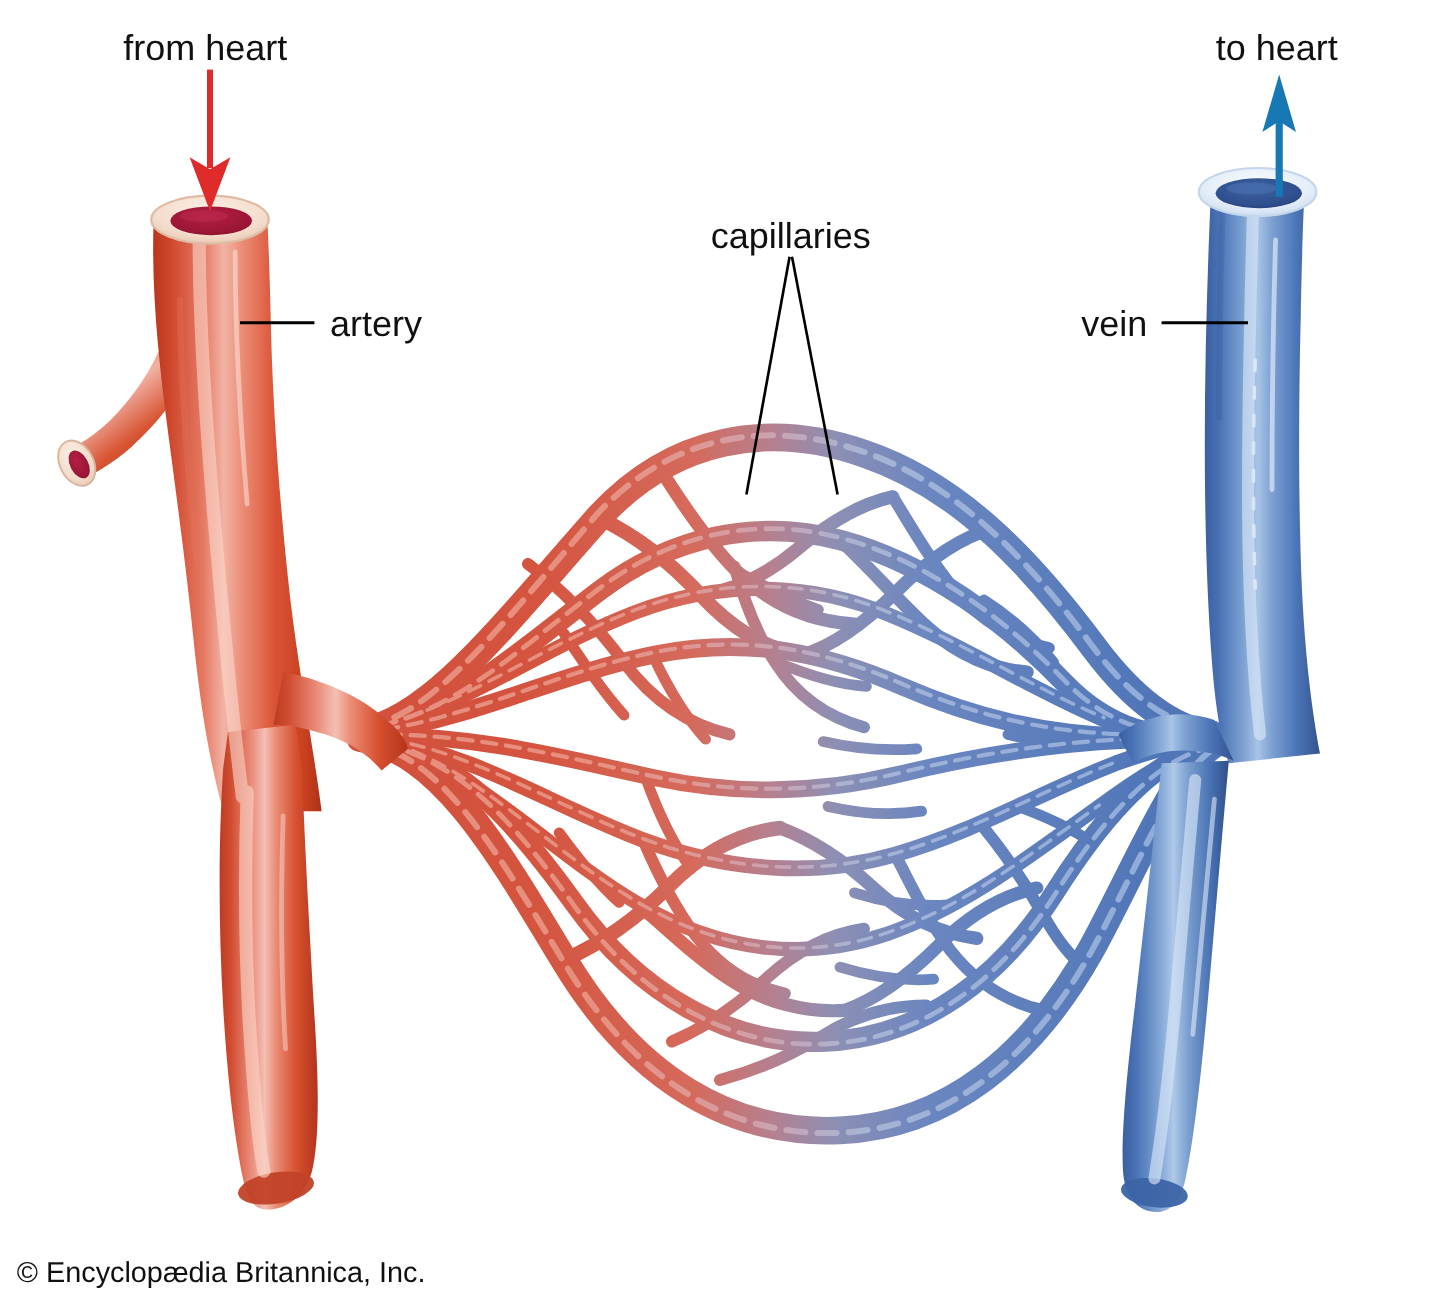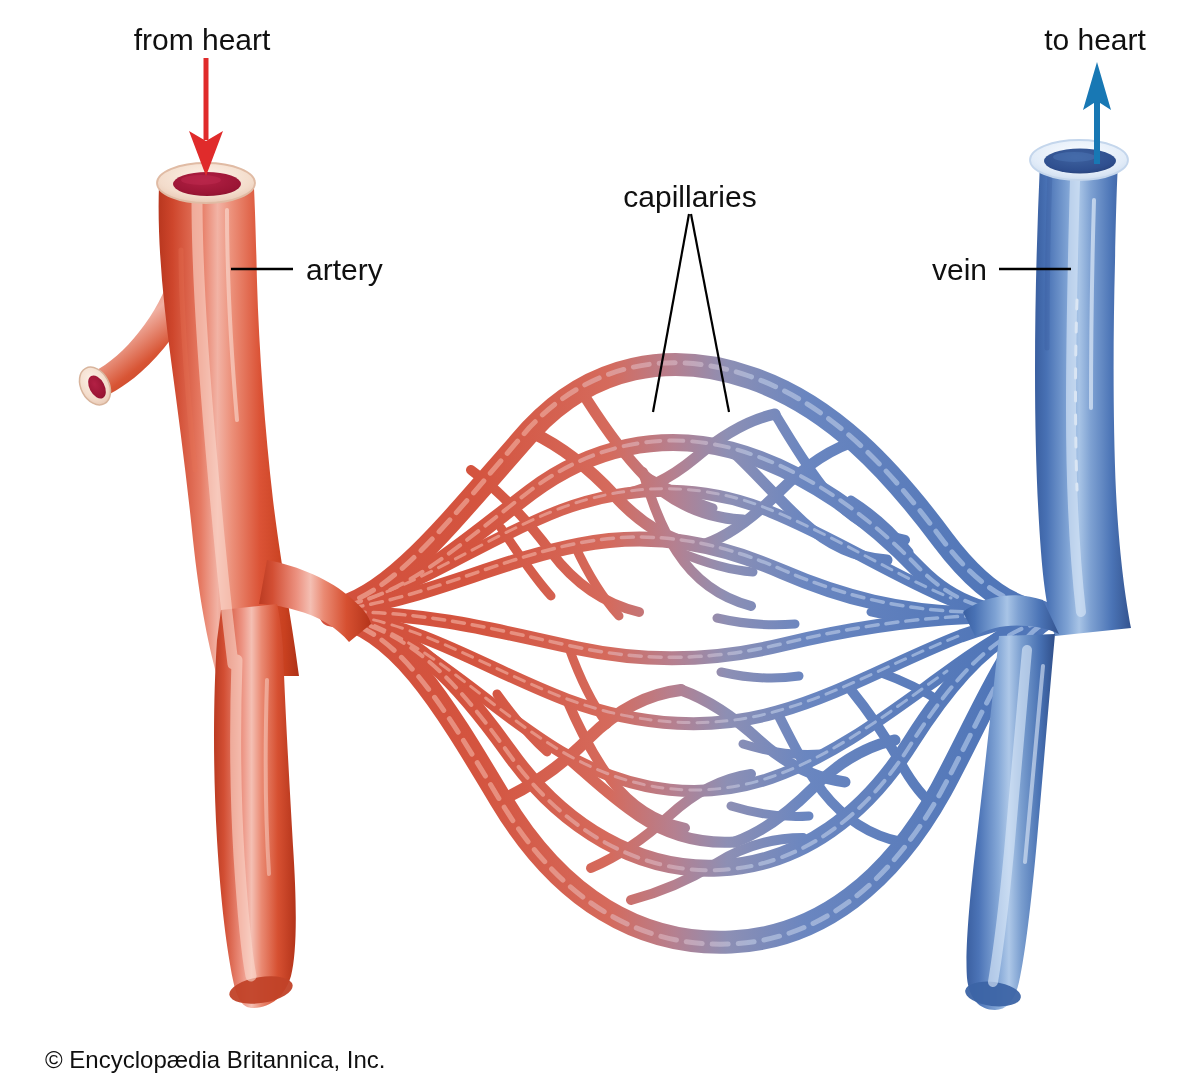--- a/index.html
+++ b/index.html
@@ -13,21 +13,20 @@
     font-family: "Liberation Sans", sans-serif;
     overflow: hidden;
     position: relative;
   }
   #diagram-root {
     position: absolute;
     left: 0;
     top: 0;
     width: 1000px;
     height: 1084px;
-    padding-left: 31px;
   }
   svg.canvas {
     display: block;
     width: 1200px;
     height: 1084px;
   }
   .label-text {
     font-family: "Liberation Sans", sans-serif;
     font-size: 30px;
     fill: #101010;

